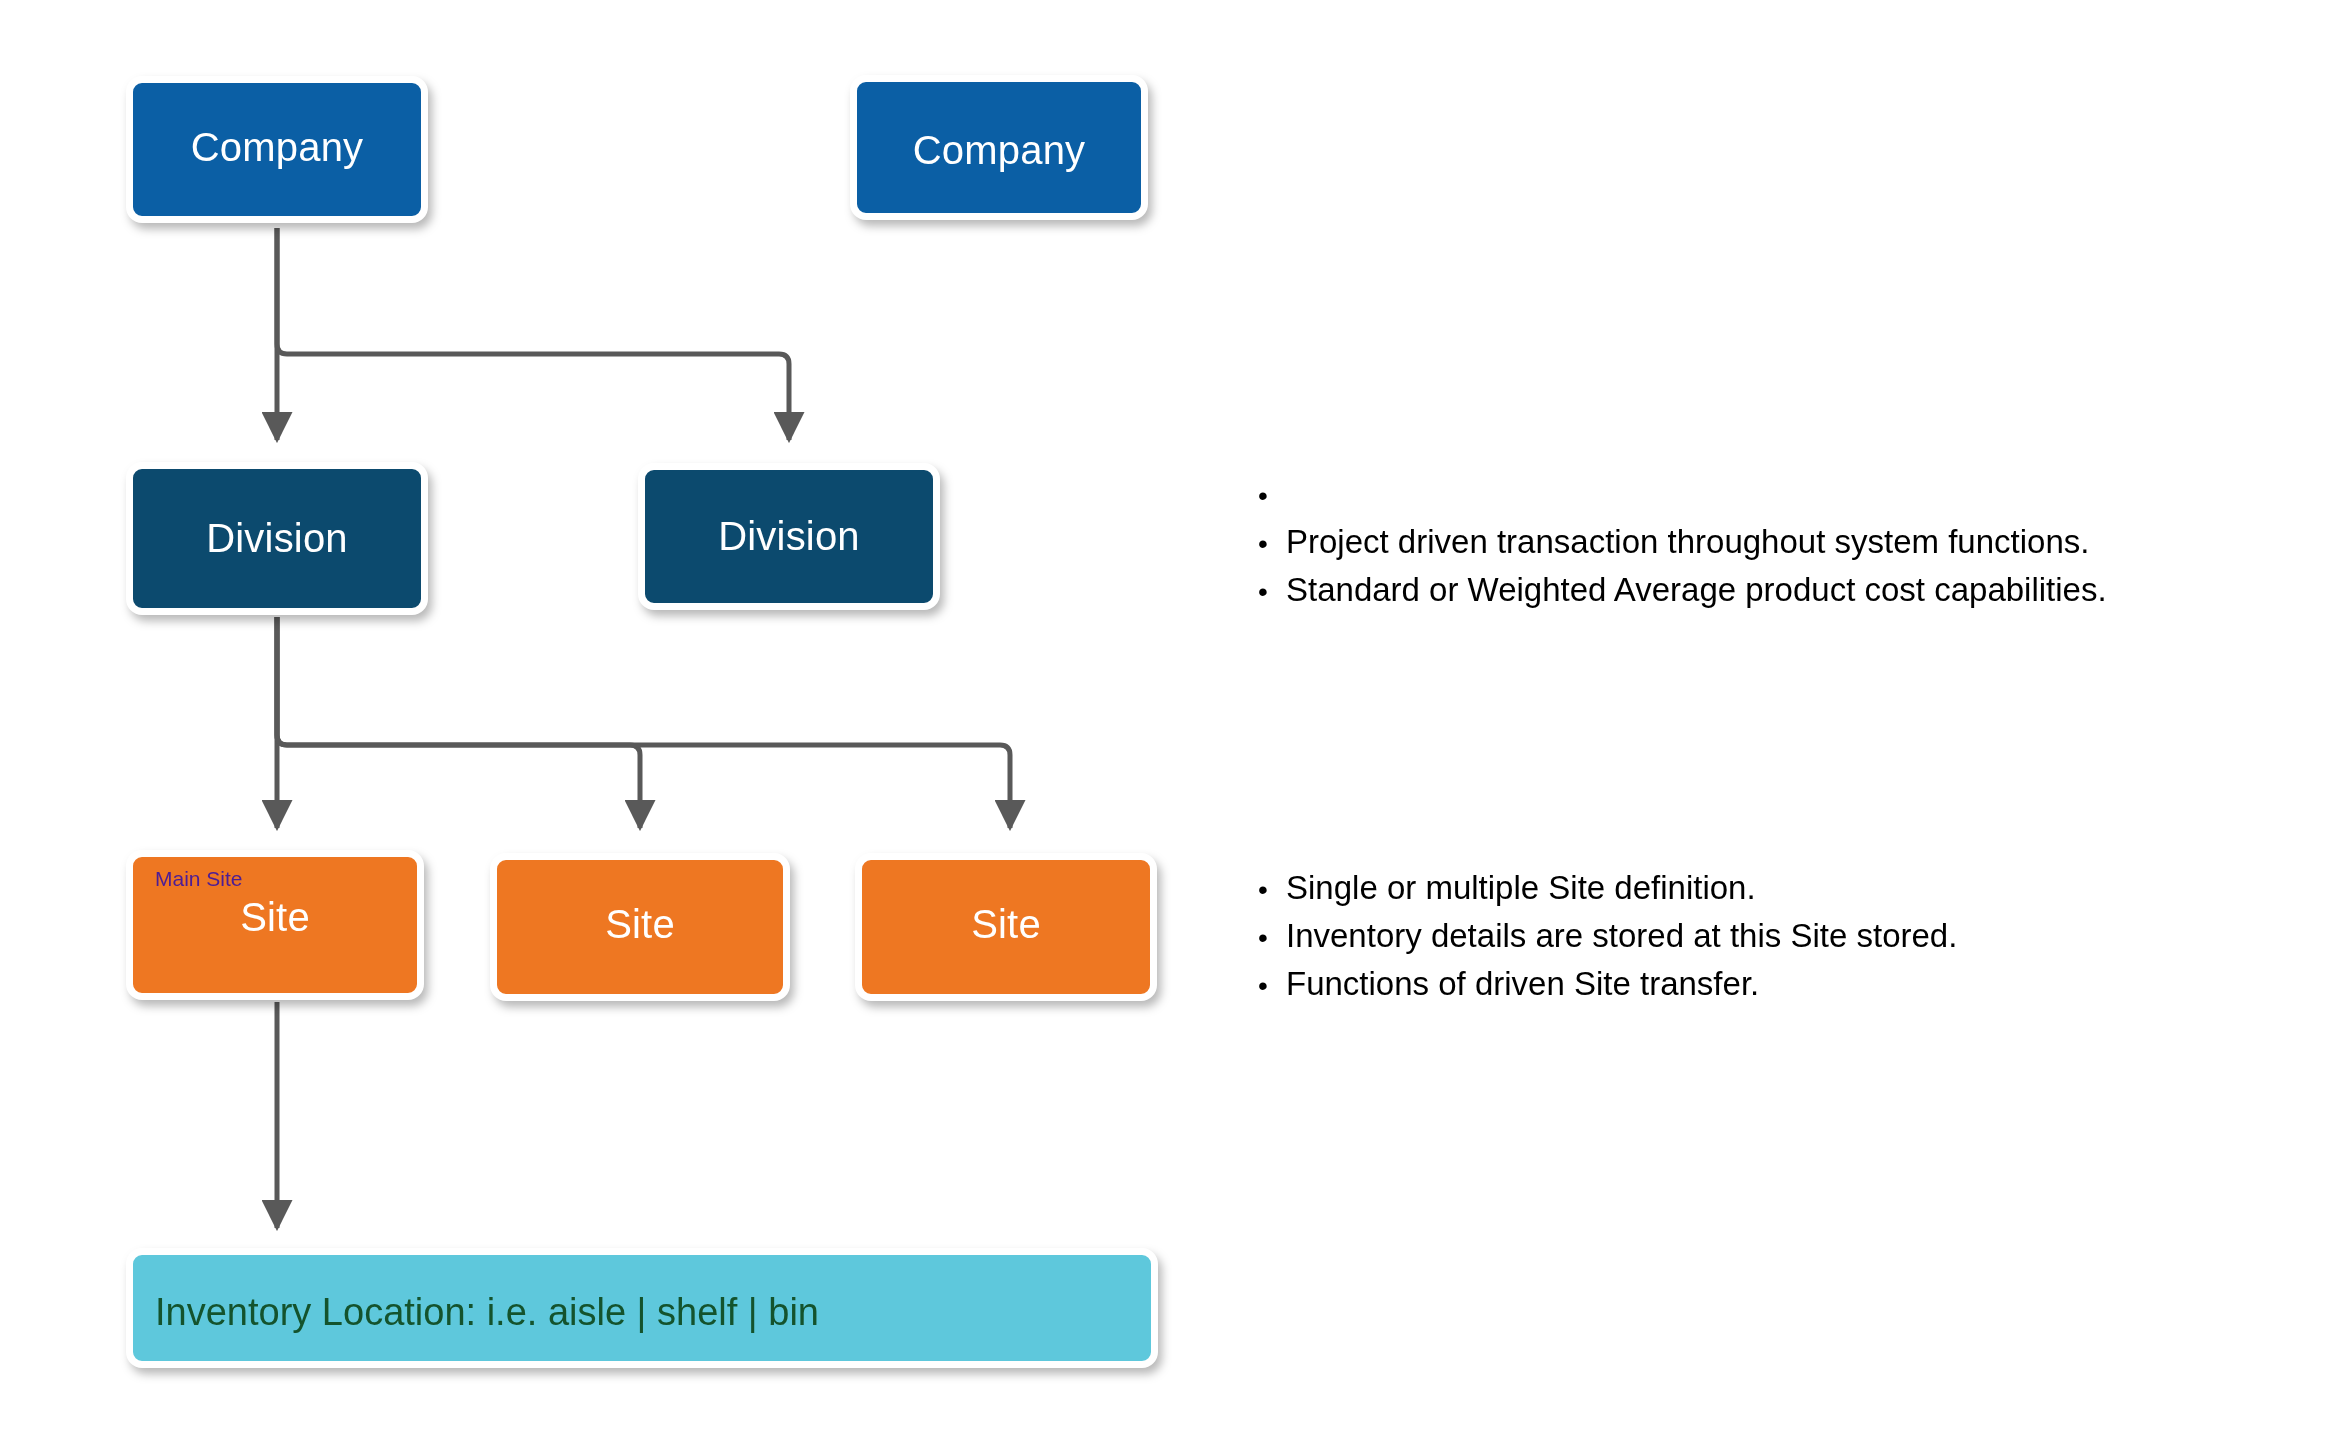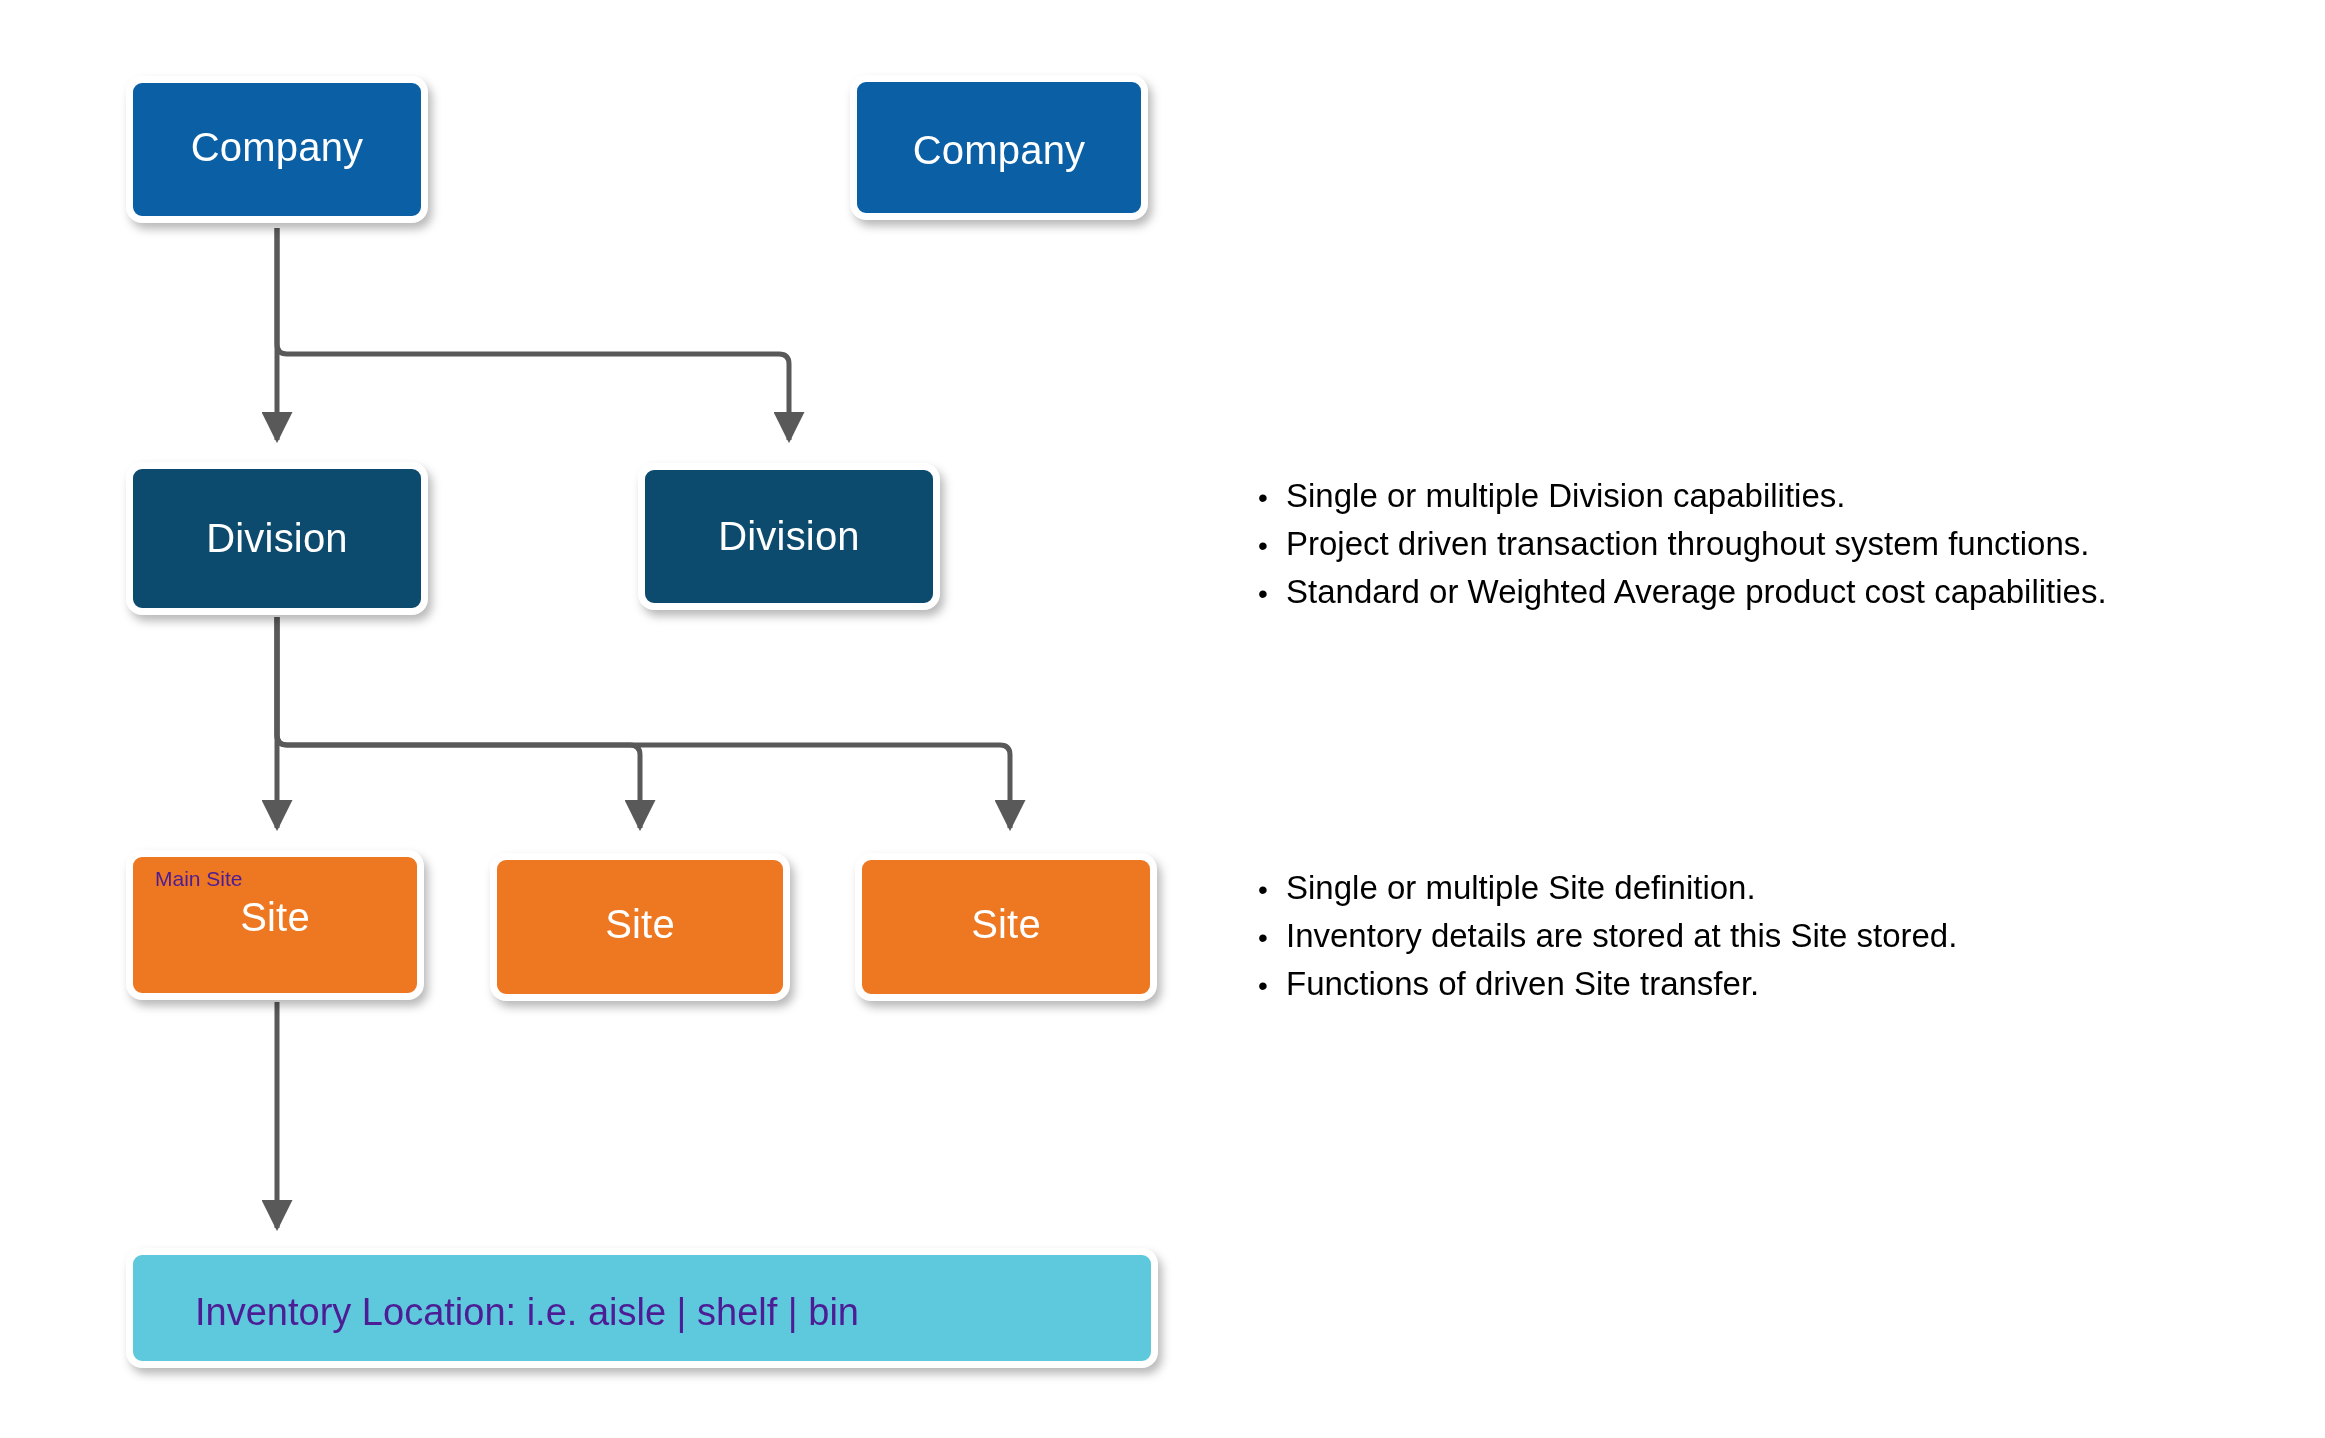--- a/index.html
+++ b/index.html
@@ -83,23 +83,22 @@
     top: 1248px;
     width: 1032px;
     height: 120px;
     background: #5EC8DC;
   }
   #inventory-bar .inv-label {
     position: absolute;
     left: 22px;
     top: 36px;
     font-size: 38px;
-    color: #4c1d95;
-    white-space: nowrap;
-    margin-left: 40px;
+    color: #14532d;
+    white-space: nowrap;
   }
 
   
   .notes {
     position: absolute;
     color: #000000;
     font-size: 33px;
     line-height: 46px;
   }
   #notes-division { left: 1258px; top: 473px; }
@@ -167,21 +166,20 @@
     <span class="node-label site-main">Site</span>
   </div>
 
   <div class="node" id="inventory-bar">
     <span class="inv-label">Inventory Location: i.e. aisle | shelf | bin</span>
   </div>
 
   <div class="notes" id="notes-division">
     <div class="note-line">
       <span class="note-bullet">•</span>
-      <span class="note-text">Single or multiple Division capabilities.</span>
     </div>
     <div class="note-line">
       <span class="note-bullet">•</span>
       <span class="note-text">Project driven transaction throughout system functions.</span>
     </div>
     <div class="note-line">
       <span class="note-bullet">•</span>
       <span class="note-text">Standard or Weighted Average product cost capabilities.</span>
     </div>
   </div>

